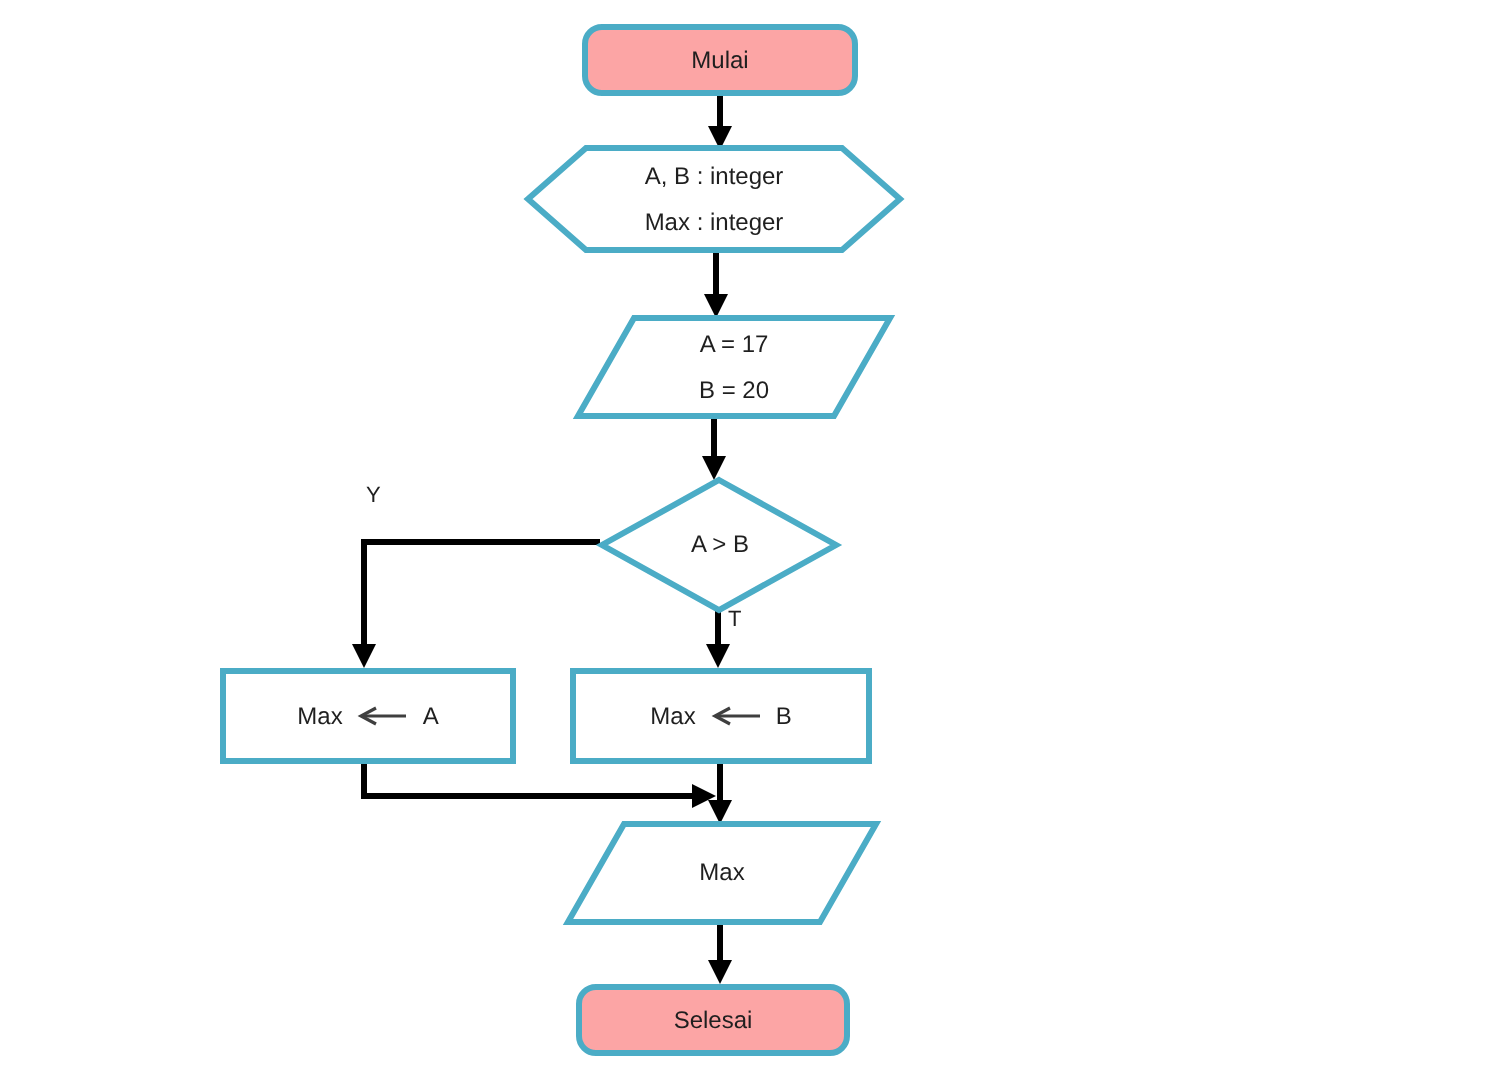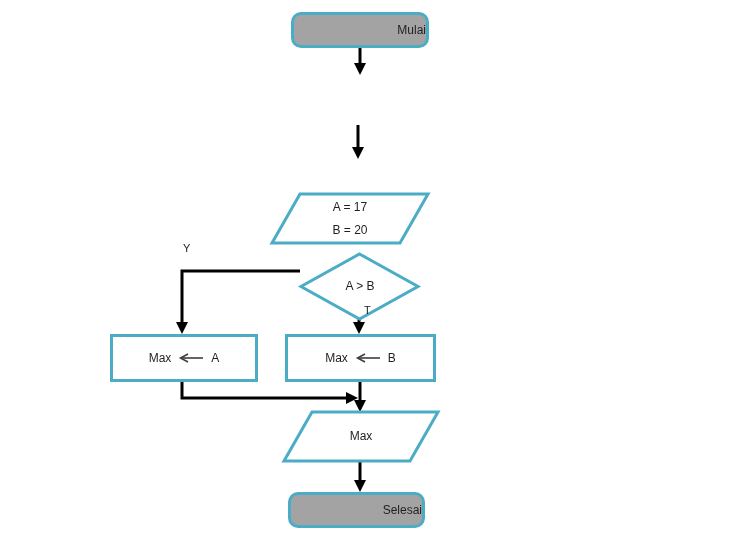--- a/index.html
+++ b/index.html
@@ -16,22 +16,22 @@
   }
   .abs{position:absolute;}
   svg{display:block;overflow:visible;}
   
   .line{stroke:var(--connector);stroke-width:3;fill:none;}
   .head{fill:var(--connector);stroke:none;}
   
   .shape{stroke:var(--shape-border);stroke-width:3;fill:#fff;stroke-linejoin:miter;}
   
   .terminator{
-    border:3px solid var(--shape-border);border-radius:10px;background:#a3a3a3;
-    display:flex;align-items:center;justify-content:flex-end;
+    border:3px solid var(--shape-border);border-radius:10px;background:#fca5a5;
+    display:flex;align-items:center;justify-content:center;
   }
   .process{
     border:3px solid var(--shape-border);background:#fff;
     display:flex;align-items:center;justify-content:center;gap:7px;
   }
   .shape-text{
     position:absolute;inset:0;display:flex;flex-direction:column;
     align-items:center;justify-content:center;line-height:23px;text-align:center;
   }
   .branch-label{position:absolute;font-size:11px;}
@@ -75,32 +75,41 @@
     <g>
       <path class="line" d="M360 461 V480"></path>
       <polygon class="head" points="354,480 366,480 360,492"></polygon>
     </g>
   </svg>
 
   <div class="abs terminator" style="left:291px;top:12px;width:132px;height:30px;">
     <span>Mulai</span>
   </div>
 
+  <div class="abs" style="left:262px;top:72px;width:190px;height:55px;">
+    <svg width="190" height="55">
+      <polygon class="shape" points="2,27.5 31,2 159,2 188,27.5 159,53 31,53"></polygon>
+    </svg>
+    <div class="shape-text">
+      <span>A, B : integer</span>
+      <span>Max : integer</span>
+    </div>
+  </div>
 
-  <div class="abs" style="left:270px;top:157px;width:160px;height:53px;margin-top:35px;">
+  <div class="abs" style="left:287px;top:157px;width:160px;height:53px;">
     <svg width="160" height="53">
       <polygon class="shape" points="30,2 158,2 130,51 2,51"></polygon>
     </svg>
     <div class="shape-text">
       <span>A = 17</span>
       <span>B = 20</span>
     </div>
   </div>
 
-  <div class="abs" style="left:299px;top:252px;width:122px;height:69px;">
+  <div class="abs" style="left:299px;top:238px;width:122px;height:69px;">
     <svg width="122" height="69">
       <polygon class="shape" points="60.5,2 119,34.5 60.5,67 2,34.5"></polygon>
     </svg>
     <div class="shape-text">
       <span>A &gt; B</span>
     </div>
   </div>
 
   <span class="branch-label" style="left:183px;top:242px;">Y</span>
   <span class="branch-label" style="left:364px;top:304px;">T</span>

